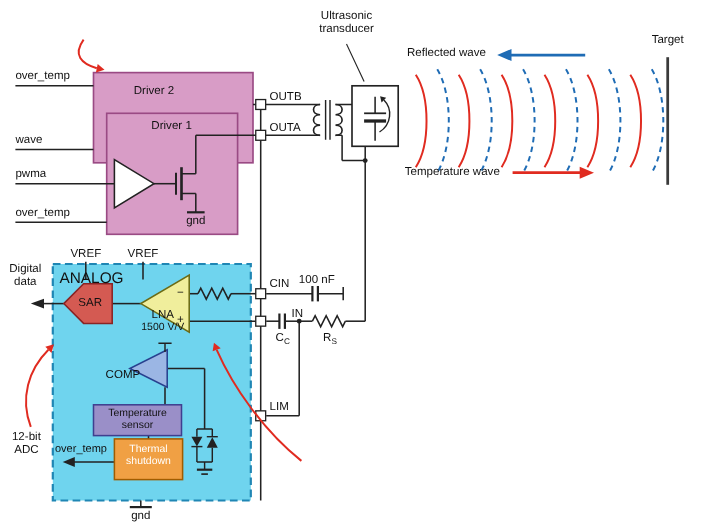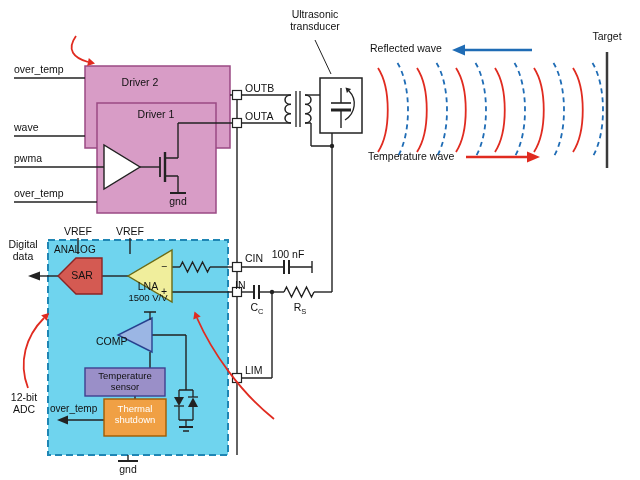--- a/index.html
+++ b/index.html
@@ -175,37 +175,37 @@
   <div class="lbl" style="left:14px;top:152px">pwma</div>
   <div class="lbl" style="left:14px;top:187px">over_temp</div>
 
   <div class="lbl ctr" style="left:95px;top:76px;width:90px">Driver 2</div>
   <div class="lbl ctr" style="left:111px;top:108px;width:90px">Driver 1</div>
   <div class="lbl ctr" style="left:164px;top:195px;width:28px">gnd</div>
 
   <div class="lbl" style="left:245px;top:82px">OUTB</div>
   <div class="lbl" style="left:245px;top:110px">OUTA</div>
   <div class="lbl" style="left:245px;top:252px">CIN</div>
-  <div class="lbl" style="left:235px;top:279px">IN</div>
+  <div class="lbl" style="left:265px;top:279px">IN</div>
   <div class="lbl" style="left:245px;top:364px">LIM</div>
 
   <div class="lbl ctr pre" style="left:272px;top:8px;width:86px">Ultrasonic
 transducer</div>
 
   <div class="lbl" style="left:370px;top:42px">Reflected wave</div>
   <div class="lbl ctr" style="left:585px;top:30px;width:44px">Target</div>
   <div class="lbl" style="left:368px;top:150px">Temperature wave</div>
 
   <div class="lbl ctr" style="left:266px;top:248px;width:44px">100 nF</div>
   <div class="lbl ctr" style="left:246px;top:301px;width:22px"><span>C</span><sub>C</sub></div>
   <div class="lbl ctr" style="left:288px;top:301px;width:24px"><span>R</span><sub>S</sub></div>
 
   <div class="lbl ctr" style="left:58px;top:225px;width:40px">VREF</div>
   <div class="lbl ctr" style="left:110px;top:225px;width:40px">VREF</div>
-  <div class="lbl" style="left:54px;top:244px;font-size:10px">ANALOG</div>
+  <div class="lbl" style="left:54px;top:244px;font-size:14px">ANALOG</div>
 
   <div class="lbl ctr pre" style="left:0px;top:238px;width:46px">Digital
 data</div>
 
   <div class="lbl ctr" style="left:64px;top:269px;width:36px">SAR</div>
   <div class="lbl ctr" style="left:126px;top:280px;width:44px">LNA</div>
   <div class="lbl ctr sm" style="left:116px;top:292px;width:64px">1500 V/V</div>
   <div class="lbl" style="left:161px;top:260px">−</div>
   <div class="lbl" style="left:161px;top:285px">+</div>
 

